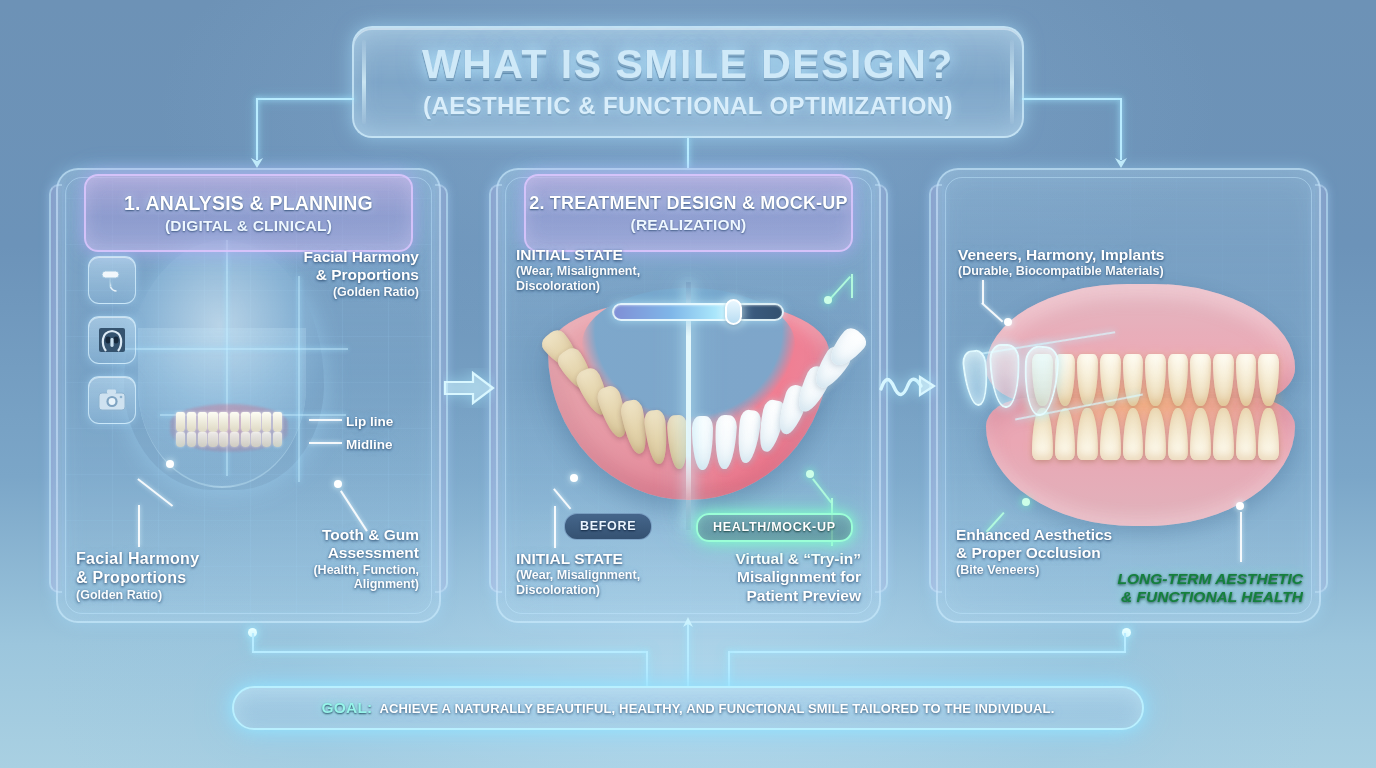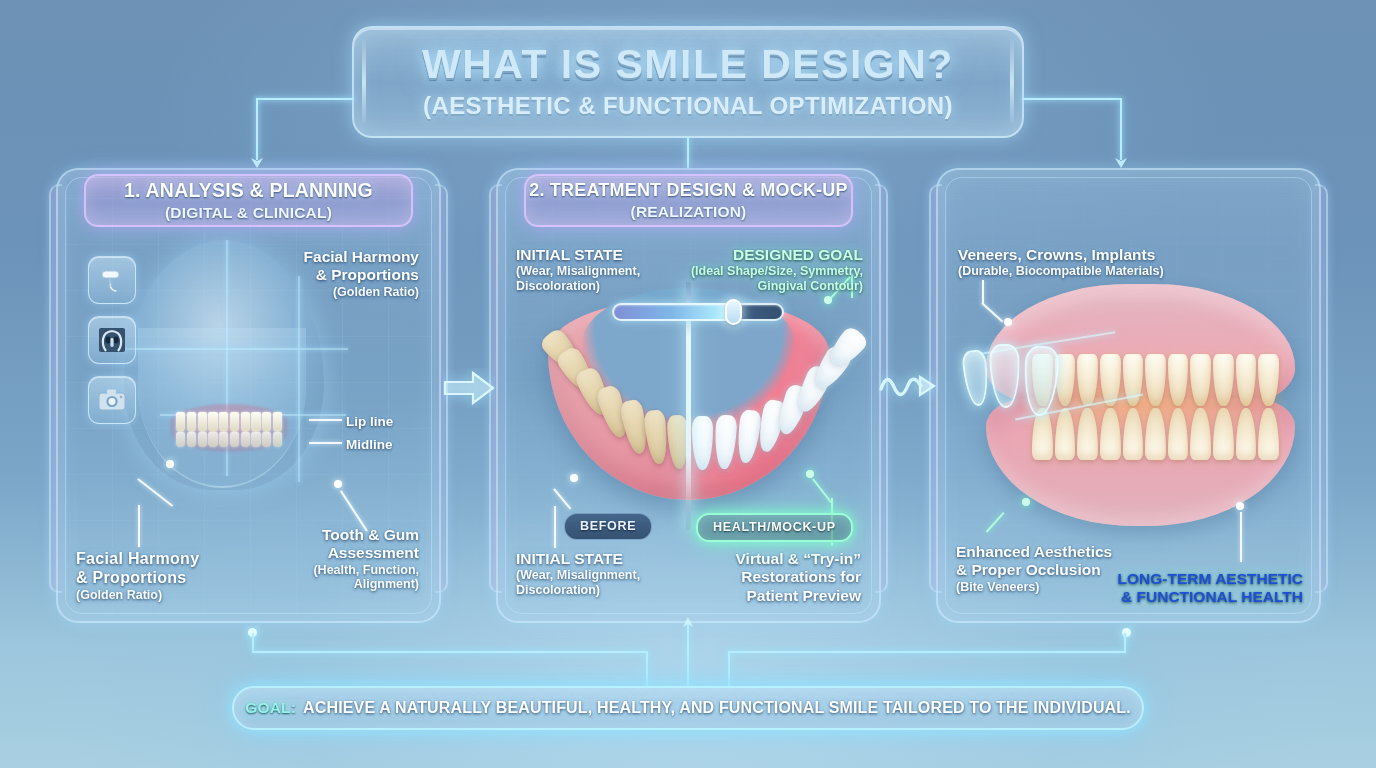--- a/index.html
+++ b/index.html
@@ -78,21 +78,21 @@
     background:linear-gradient(270deg, rgba(190,170,225,.26), rgba(190,225,250,.06));
     box-shadow:0 0 10px rgba(175,210,255,.35);
   }
   .panel-inner {
     position:absolute; left:9px; right:9px; top:9px; bottom:9px;
     border-radius:17px; border:1.5px solid rgba(195,232,255,.45);
     overflow:hidden;
   }
 
   .panel-head {
-    position:absolute; left:28px; right:28px; top:6px; height:53px; z-index:6;
+    position:absolute; left:28px; right:28px; top:6px; height:78px; z-index:6;
     border-radius:14px;
     background:linear-gradient(180deg, rgba(193,170,226,.62) 0%, rgba(160,150,215,.50) 55%, rgba(180,172,228,.56) 100%);
     border:2px solid rgba(222,200,255,.85);
     box-shadow:0 0 16px rgba(192,160,248,.55), 0 0 26px rgba(160,200,255,.35), inset 0 0 18px rgba(230,215,255,.30);
     display:flex; flex-direction:column; align-items:center; justify-content:center;
   }
   .ph-title {
     font-size:19.5px; font-weight:bold; color:#ffffff; letter-spacing:.2px;
     text-shadow:0 1px 2px rgba(40,70,110,.85), 0 0 9px rgba(200,235,255,.6);
     white-space:nowrap;
@@ -104,21 +104,21 @@
 
   
   .lab { position:absolute; z-index:7; color:#ffffff; line-height:1.18;
          text-shadow:0 1px 3px rgba(25,55,90,.92), 0 0 7px rgba(140,200,245,.5); }
   .lab .big  { font-size:15.5px; font-weight:bold; display:block; }
   .lab .small{ font-size:12.5px; font-weight:bold; display:block; opacity:.96; }
   .lab.cap .big { font-size:16px; letter-spacing:.3px; }
   .lab.right { text-align:right; }
   .lab.green .big, .lab.green .small { color:#c9ffe4;
         text-shadow:0 1px 3px rgba(18,60,55,.9), 0 0 9px rgba(120,255,200,.7); }
-  .lab.teal .big { color:#1d4ed8; text-shadow:0 1px 3px rgba(20,60,60,.9),0 0 10px rgba(120,250,210,.65); }
+  .lab.teal .big { color:#15803d; text-shadow:0 1px 3px rgba(20,60,60,.9),0 0 10px rgba(120,250,210,.65);font-style:italic; }
   .thin { font-size:13.5px; font-weight:bold; }
 
   
   .leader { position:absolute; z-index:5; background:#ffffff; opacity:.92;
             box-shadow:0 0 4px rgba(220,245,255,.9); }
   .leader.g { background:#b6ffdf; box-shadow:0 0 6px rgba(130,255,205,.95); }
   .ldot { position:absolute; z-index:6; width:8px;height:8px;border-radius:50%;
           background:#fff; box-shadow:0 0 6px rgba(225,250,255,.95); }
   .ldot.g { background:#ccffe8; box-shadow:0 0 8px rgba(120,255,205,1); }
 
@@ -236,21 +236,21 @@
   
   #goal {
     position:absolute; left:232px; top:686px; width:912px; height:44px; border-radius:22px;
     background:linear-gradient(180deg, rgba(176,214,238,.52), rgba(142,188,220,.42));
     border:2.5px solid #b9f0ff;
     box-shadow:0 0 16px rgba(150,230,255,.95), 0 0 34px rgba(130,215,255,.6), inset 0 0 18px rgba(205,243,255,.35);
     display:flex; align-items:center; justify-content:center; gap:7px;
   }
   .goal-key { font-size:15.5px; font-weight:bold; color:#97f4ea; letter-spacing:.2px;
      text-shadow:0 1px 2px rgba(20,60,80,.9), 0 0 9px rgba(130,250,235,.7); }
-  .goal-text { font-size:16px; font-weight:bold; color:#ffffff; letter-spacing:.15px;
+  .goal-text { font-size:13px; font-weight:bold; color:#ffffff; letter-spacing:.15px;
      text-shadow:0 1px 3px rgba(25,60,95,.9), 0 0 8px rgba(180,230,255,.5); }
 </style>
 </head>
 <body>
 
 <div id="stage">
 
   <div id="titleBox">
     <div class="t-main">WHAT IS SMILE DESIGN?</div>
     <div class="t-sub">(AESTHETIC &amp; FUNCTIONAL OPTIMIZATION)</div>
@@ -381,25 +381,20 @@
   <div class="panel" id="panel2">
     <div class="panel-shell"></div>
     <div class="panel-inner">
       <div class="grid-bg" style="opacity:.35;"></div>
 
       <div class="lab" style="left:10px; top:68px; width:160px;">
         <span class="big">INITIAL STATE</span>
         <span class="small">(Wear, Misalignment,</span>
         <span class="small">Discoloration)</span>
       </div>
-      <div class="lab right green" style="right:8px; top:68px; width:190px;">
-        <span class="big">DESIGNED GOAL</span>
-        <span class="small">(Ideal Shape/Size, Symmetry,</span>
-        <span class="small">Gingival Contour)</span>
-      </div>
 
       <div class="arch-wrap">
         <div class="arch"></div>
 
         <div class="tooth2 t-old" style="left:22px;  top:34px; width:26px; height:40px; transform:rotate(-40deg);"></div>
         <div class="tooth2 t-old" style="left:38px;  top:52px; width:25px; height:44px; transform:rotate(-32deg);"></div>
         <div class="tooth2 t-old" style="left:56px;  top:72px; width:24px; height:48px; transform:rotate(-24deg);"></div>
         <div class="tooth2 t-old" style="left:76px;  top:90px; width:23px; height:52px; transform:rotate(-17deg);"></div>
         <div class="tooth2 t-old" style="left:98px;  top:104px; width:22px; height:54px; transform:rotate(-11deg);"></div>
         <div class="tooth2 t-old" style="left:120px; top:114px; width:21px; height:54px; transform:rotate(-6deg);"></div>
@@ -428,21 +423,21 @@
         <span class="big">INITIAL STATE</span>
         <span class="small">(Wear, Misalignment,</span>
         <span class="small">Discoloration)</span>
       </div>
       <div class="ldot" style="left:64px; top:296px;"></div>
       <div class="leader" style="left:48px; top:310px; width:26px; height:1.6px; transform:rotate(50deg); transform-origin:left center;"></div>
       <div class="leader" style="left:48px; top:328px; width:1.6px; height:42px;"></div>
 
       <div class="lab right" style="right:10px; top:372px; width:170px;">
         <span class="big">Virtual &amp; “Try-in”</span>
-        <span class="big">Restorations for</span>
+        <span class="big">Misalignment for</span>
         <span class="big">Patient Preview</span>
       </div>
       <div class="ldot g" style="left:318px; top:118px;"></div>
       <div class="leader g" style="left:324px; top:120px; width:30px; height:1.6px; transform:rotate(-48deg); transform-origin:left center;"></div>
       <div class="leader g" style="left:345px; top:96px; width:1.6px; height:24px;"></div>
 
       <div class="ldot g" style="left:300px; top:292px;"></div>
       <div class="leader g" style="left:307px; top:300px; width:30px; height:1.6px; transform:rotate(52deg); transform-origin:left center;"></div>
       <div class="leader g" style="left:325px; top:320px; width:1.6px; height:48px;"></div>
     </div>
@@ -457,21 +452,21 @@
     <path d="M3 26 q6 -18 13 -2 q7 16 14 -2 q5 -12 13 1" stroke="#d6f6ff" stroke-width="3.4" fill="none" stroke-linecap="round" style="filter:drop-shadow(0 0 7px rgba(170,235,255,.95))"></path>
     <path d="M42 14 L56 23 L42 32 Z" fill="rgba(225,250,255,.55)" stroke="#d9f7ff" stroke-width="2.2" style="filter:drop-shadow(0 0 7px rgba(170,235,255,.95))"></path>
   </svg>
 
   <div class="panel" id="panel3">
     <div class="panel-shell"></div>
     <div class="panel-inner">
       <div class="grid-bg" style="opacity:.30;"></div>
 
       <div class="lab" style="left:12px; top:68px; width:250px;">
-        <span class="big">Veneers, Crowns, Implants</span>
+        <span class="big">Veneers, Harmony, Implants</span>
         <span class="small">(Durable, Biocompatible Materials)</span>
       </div>
 
       <div class="model">
         <div class="jaw-upper"></div>
         <div class="jaw-lower"></div>
         <div class="warmglow"></div>
         <div class="row-teeth up">
           <i></i>
             <i></i>
@@ -498,21 +493,21 @@
             <i></i>
             <i></i>
         </div>
         <div class="veneer" style="left:2px;  top:68px; width:24px; height:56px; transform:rotate(-6deg);"></div>
         <div class="veneer" style="left:28px; top:62px; width:30px; height:64px; transform:rotate(-2deg);"></div>
         <div class="veneer" style="left:62px; top:64px; width:34px; height:70px; transform:rotate(3deg);"></div>
         <div class="vbeam" style="left:18px; top:60px; width:136px; transform:rotate(-9deg);"></div>
         <div class="vbeam" style="left:52px; top:124px; width:130px; transform:rotate(-11deg);"></div>
       </div>
 
-      <div class="lab" style="left:10px; top:348px; width:190px;margin-top:17px;">
+      <div class="lab" style="left:10px; top:348px; width:190px;">
         <span class="big">Enhanced Aesthetics</span>
         <span class="big">&amp; Proper Occlusion</span>
         <span class="small">(Bite Veneers)</span>
       </div>
       <div class="ldot" style="left:58px; top:140px;"></div>
       <div class="leader" style="left:36px; top:124px; width:28px; height:1.6px; transform:rotate(42deg); transform-origin:left center;"></div>
       <div class="leader" style="left:36px; top:102px; width:1.6px; height:24px;"></div>
       <div class="ldot g" style="left:76px; top:320px;"></div>
       <div class="leader g" style="left:58px; top:334px; width:26px; height:1.6px; transform:rotate(132deg); transform-origin:left center;"></div>
 

